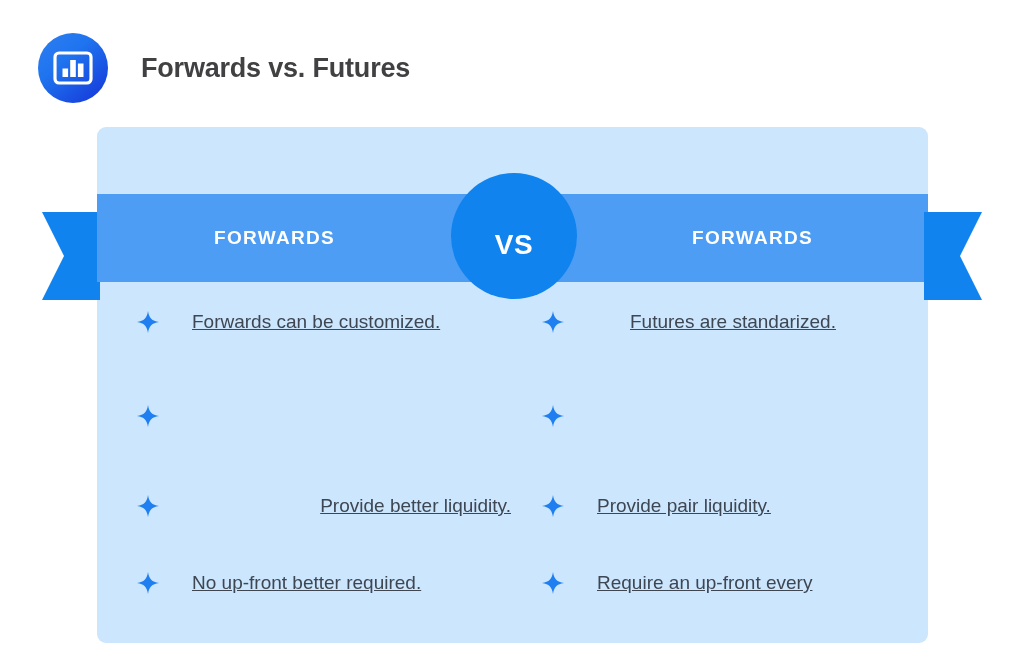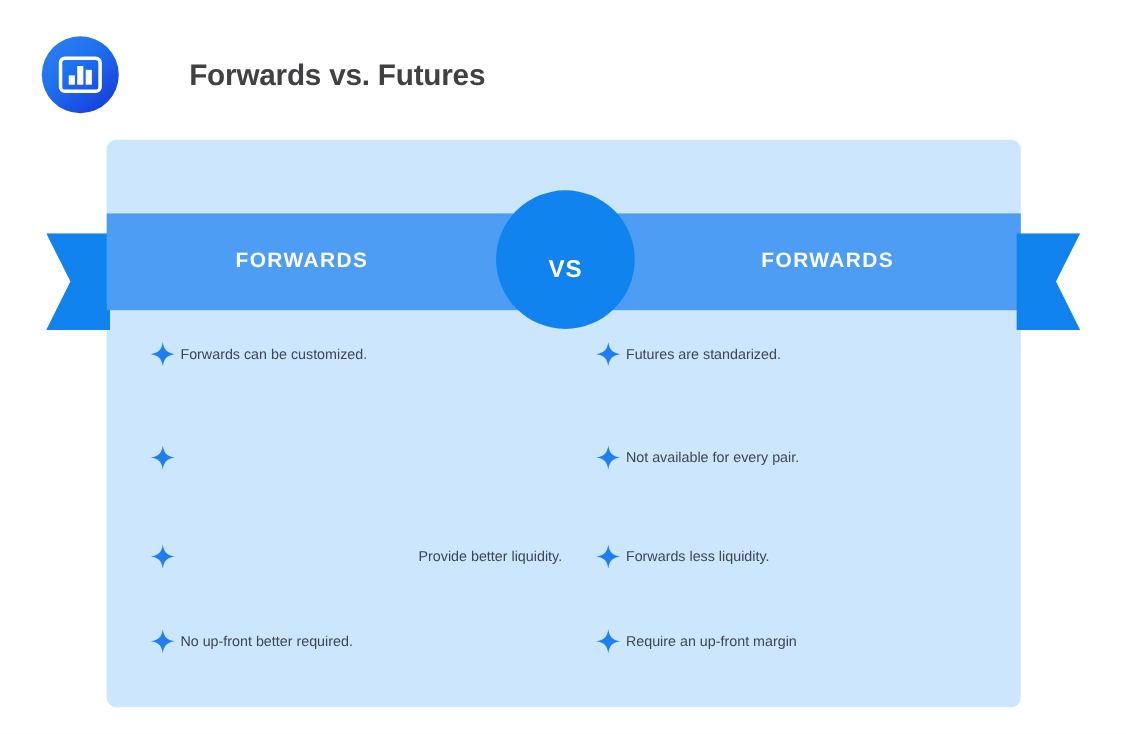--- a/index.html
+++ b/index.html
@@ -6,21 +6,21 @@
   * { margin:0; padding:0; box-sizing:border-box; }
   html, body {
     width:1024px; height:667px;
     background:#ffffff;
     font-family:"Liberation Sans", sans-serif;
     overflow:hidden;
   }
   .page { position:relative; width:1024px; height:667px; background:#ffffff; }
 
   
-  .header { position:absolute; left:38px; top:32px; width:600px; height:72px; display:flex; align-items:center;gap:31px; }
+  .header { position:absolute; left:38px; top:32px; width:600px; height:72px; display:flex; align-items:center; }
   .logo-badge {
     position:relative; width:70px; height:70px; border-radius:50%;
     background:linear-gradient(140deg,#2e7ef0 0%,#1f74ef 38%,#1533d8 100%);
     flex:0 0 auto;
     display:flex; align-items:center; justify-content:center;
   }
   .logo-badge svg { display:block; }
   .page-title {
     margin-left:33px;
     font-size:27px; font-weight:bold; letter-spacing:-0.2px;
@@ -46,21 +46,21 @@
   .ribbon-tail.right { left:924px; }
   .ribbon-tail svg { display:block; }
 
   .vs-circle {
     position:absolute; left:451px; top:173px;
     width:126px; height:126px; border-radius:50%;
     background:#1183ee;
     display:flex; align-items:center; justify-content:center;
   }
   .vs-label {
-    color:#ffffff; font-size:22px; font-weight:bold;
+    color:#ffffff; font-size:28px; font-weight:bold;
     letter-spacing:0.6px; margin-top:17px;
   }
 
   .col-head {
     position:absolute; top:194px; height:88px;
     display:flex; align-items:center; justify-content:center;
     color:#ffffff; font-size:19px; font-weight:bold; letter-spacing:1.3px;
   }
   .col-head.left  { left:97px;  width:355px; }
   .col-head.right { left:577px; width:351px; }
@@ -68,23 +68,23 @@
   
   .columns { position:absolute; left:0; top:300px; width:1024px; }
   .column { position:absolute; top:0; width:375px; }
   .column.left  { left:136px; }
   .column.right { left:541px; }
 
   .bullet-row { position:absolute; left:0; display:flex; align-items:flex-start; width:375px; }
   .bullet-icon { flex:0 0 auto; width:24px; height:24px; margin-top:-2px; }
   .bullet-icon svg { display:block; }
   .bullet-text {
-    margin-left:4px;
-    font-size:13px; line-height:20px;
-    color:#3e4652; font-weight:normal;
+    margin-left:32px;
+    font-size:19px; line-height:20px;
+    color:#3e4652; font-weight:normal;text-decoration:underline;
   }
   .column.left  .bullet-text { max-width:300px; }
   .column.right .bullet-text { max-width:300px; }
 </style>
 </head>
 <body>
 
 <div class="page">
 
   <div class="header">
@@ -163,51 +163,50 @@
           <svg width="24" height="24" viewBox="0 0 24 24" aria-hidden="true">
             <path d="M12 1 C13.1 8.2 15.8 10.9 23 12 C15.8 13.1 13.1 15.8 12 23 C10.9 15.8 8.2 13.1 1 12 C8.2 10.9 10.9 8.2 12 1 Z" fill="#1f7ff0"></path>
           </svg>
         </span>
         <span class="bullet-text">No up-front better required.</span>
       </div>
     </div>
 
     <div class="column right">
 
-      <div class="bullet-row" style="top:12px;">
+      <div class="bullet-row" style="top:12px;gap:33px;">
         <span class="bullet-icon">
           <svg width="24" height="24" viewBox="0 0 24 24" aria-hidden="true">
             <path d="M12 1 C13.1 8.2 15.8 10.9 23 12 C15.8 13.1 13.1 15.8 12 23 C10.9 15.8 8.2 13.1 1 12 C8.2 10.9 10.9 8.2 12 1 Z" fill="#1f7ff0"></path>
           </svg>
         </span>
         <span class="bullet-text">Futures are standarized.</span>
       </div>
 
       <div class="bullet-row" style="top:106px;">
         <span class="bullet-icon">
           <svg width="24" height="24" viewBox="0 0 24 24" aria-hidden="true">
             <path d="M12 1 C13.1 8.2 15.8 10.9 23 12 C15.8 13.1 13.1 15.8 12 23 C10.9 15.8 8.2 13.1 1 12 C8.2 10.9 10.9 8.2 12 1 Z" fill="#1f7ff0"></path>
           </svg>
         </span>
-        <span class="bullet-text">Not available for every pair.</span>
       </div>
 
       <div class="bullet-row" style="top:196px;">
         <span class="bullet-icon">
           <svg width="24" height="24" viewBox="0 0 24 24" aria-hidden="true">
             <path d="M12 1 C13.1 8.2 15.8 10.9 23 12 C15.8 13.1 13.1 15.8 12 23 C10.9 15.8 8.2 13.1 1 12 C8.2 10.9 10.9 8.2 12 1 Z" fill="#1f7ff0"></path>
           </svg>
         </span>
-        <span class="bullet-text">Forwards less liquidity.</span>
+        <span class="bullet-text">Provide pair liquidity.</span>
       </div>
 
       <div class="bullet-row" style="top:273px;">
         <span class="bullet-icon">
           <svg width="24" height="24" viewBox="0 0 24 24" aria-hidden="true">
             <path d="M12 1 C13.1 8.2 15.8 10.9 23 12 C15.8 13.1 13.1 15.8 12 23 C10.9 15.8 8.2 13.1 1 12 C8.2 10.9 10.9 8.2 12 1 Z" fill="#1f7ff0"></path>
           </svg>
         </span>
-        <span class="bullet-text">Require an up-front margin</span>
+        <span class="bullet-text">Require an up-front every</span>
       </div>
     </div>
 
   </div>
 </div>
 
 </body></html>

